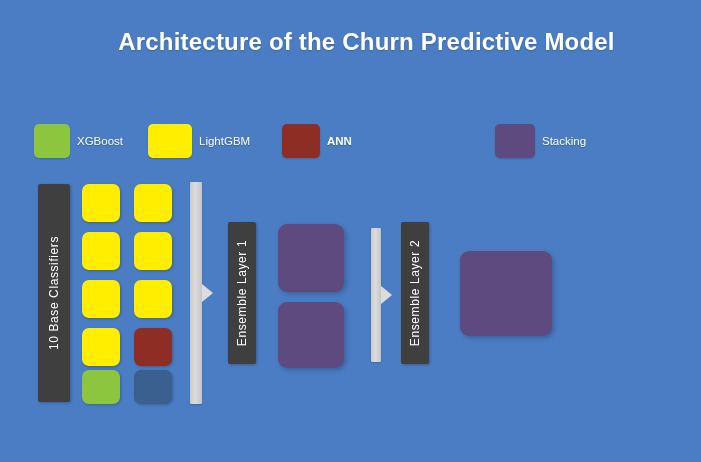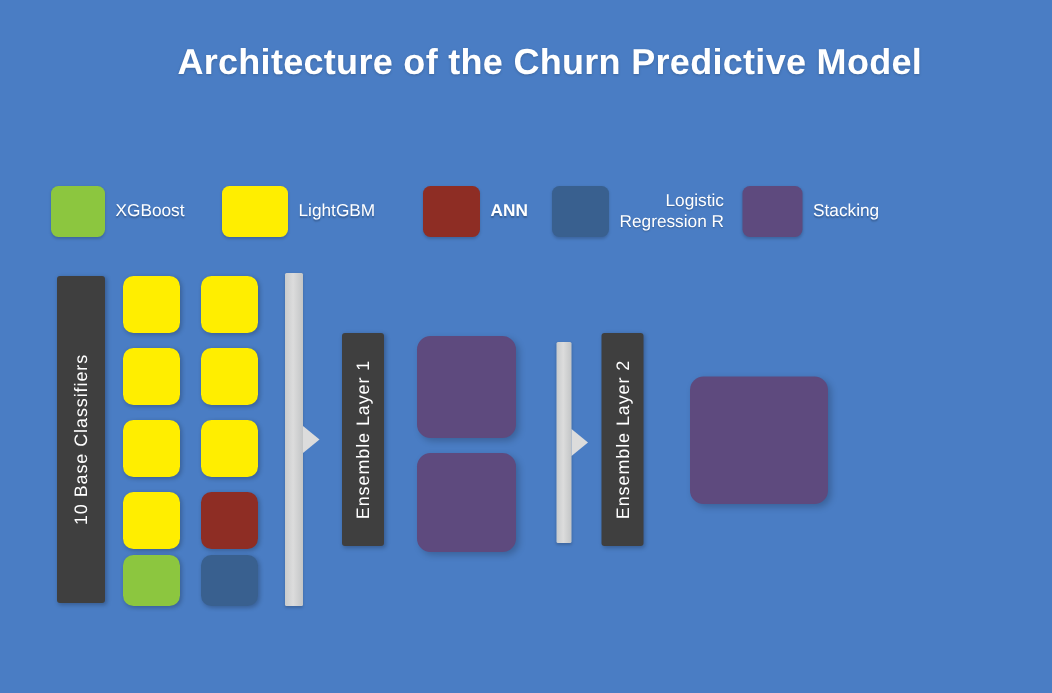--- a/index.html
+++ b/index.html
@@ -140,25 +140,20 @@
   <div class="legend-item" style="left:114px;">
     <div class="legend-swatch" style="background:#ffee00; width:44px;"></div>
     <div class="legend-label">LightGBM</div>
   </div>
 
   <div class="legend-item" style="left:248px;font-weight:bold;">
     <div class="legend-swatch" style="background:#8e2d24; width:38px;"></div>
     <div class="legend-label">ANN</div>
   </div>
 
-  <div class="legend-item" style="left:334px;">
-    <div class="legend-swatch" style="background:#39608f; width:38px;"></div>
-    <div class="legend-label">Logistic
-Regression R</div>
-  </div>
 
   <div class="legend-item" style="left:461px;">
     <div class="legend-swatch" style="background:#5e4a7e; width:40px;"></div>
     <div class="legend-label">Stacking</div>
   </div>
 
 </div>
 
 <div class="diagram">
 

